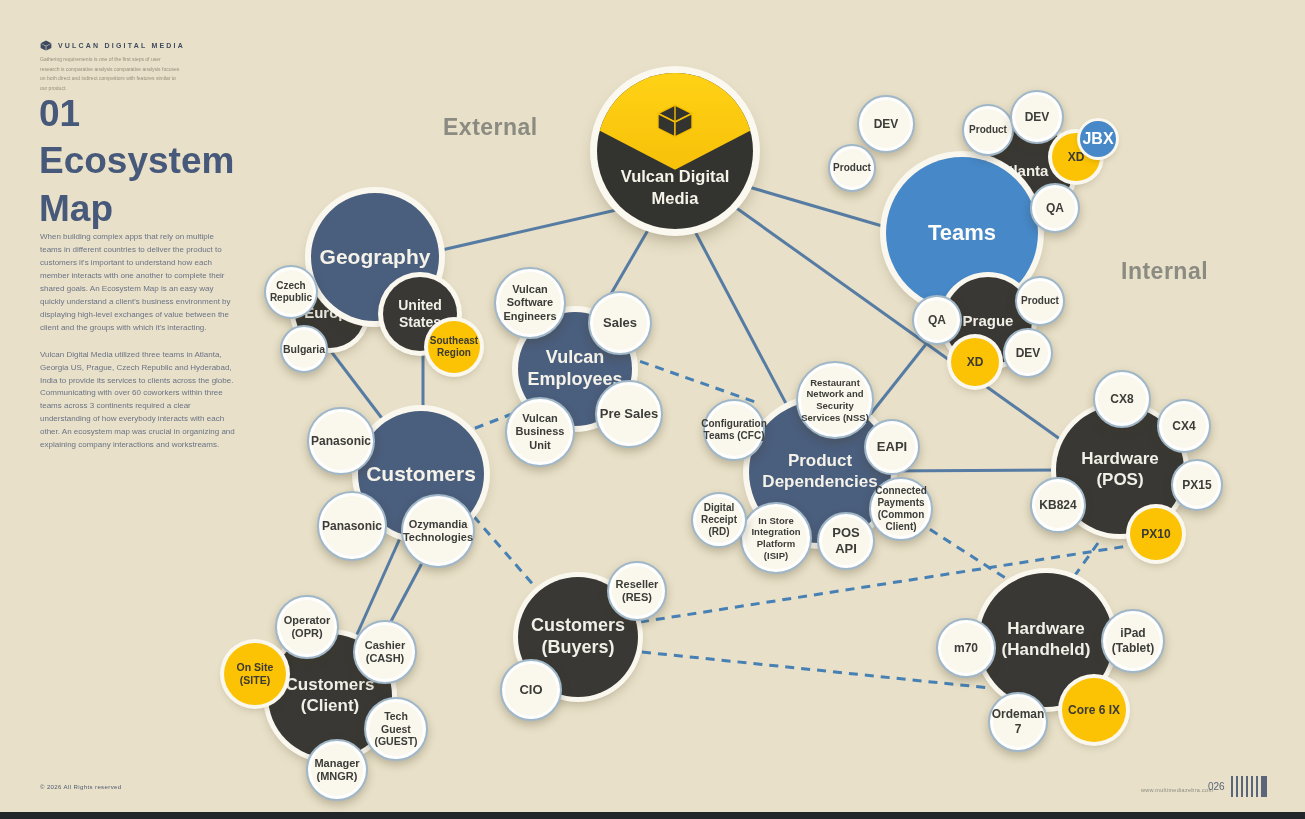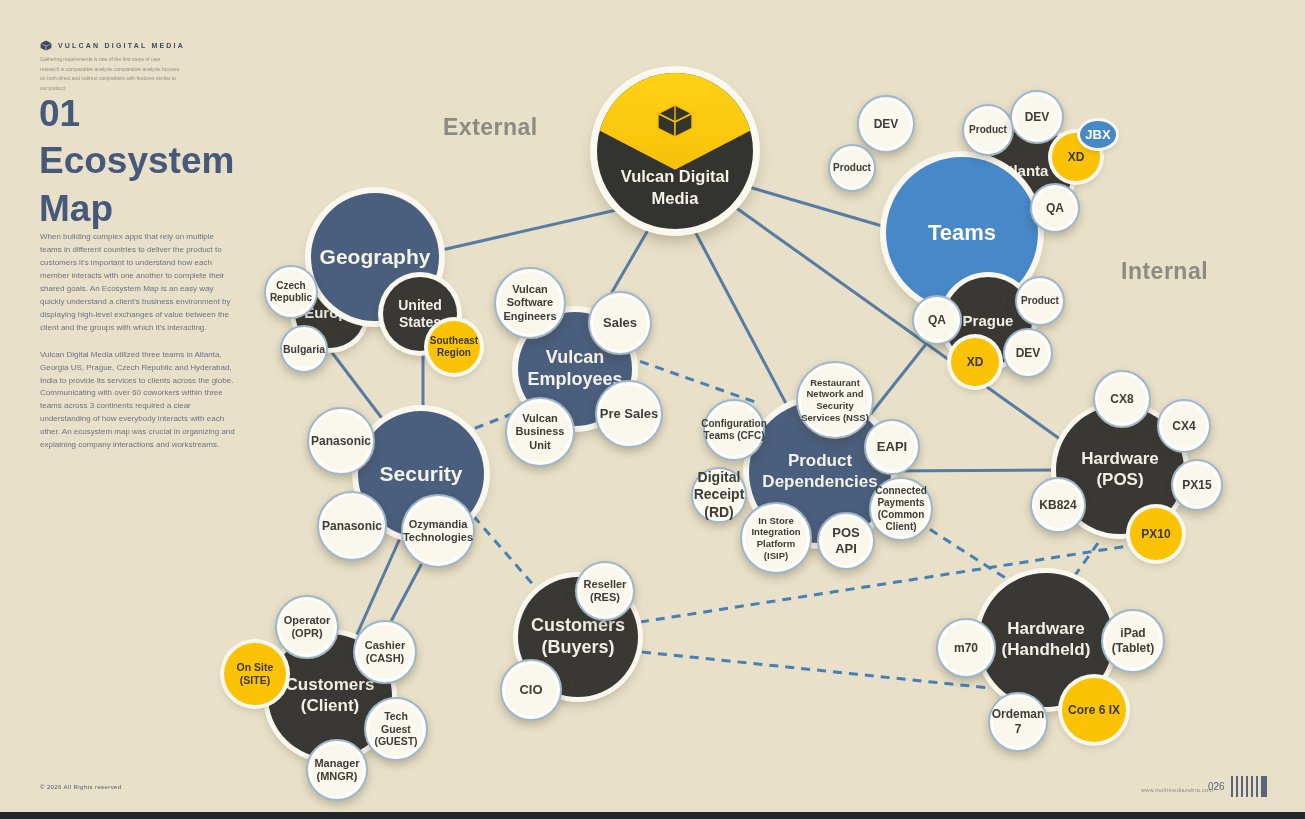--- a/index.html
+++ b/index.html
@@ -98,21 +98,21 @@
       </div>
       <div class="node cream" style="left: 1010px; top: 90px; height: 54px; width: 54px; font-size: 12px;">
         <span>DEV</span>
       </div>
       <div class="node cream" style="left: 1030px; top: 183px; height: 50px; width: 50px; font-size: 12px;">
         <span>QA</span>
       </div>
       <div class="node yellow" style="left: 1052px; top: 133px; height: 48px; width: 48px; font-size: 12px;">
         <span>XD</span>
       </div>
-      <div class="node bluesmall" style="left: 1080px; top: 121px; height: 27px; width: 36px; font-size: 13px;">
+      <div class="node bluesmall" style="left: 1080px; top: 121px; height: 36px; width: 36px; font-size: 16px;">
         <span>JBX</span>
       </div>
       <div class="node cream" style="left: 912px; top: 295px; height: 50px; width: 50px; font-size: 12px;">
         <span>QA</span>
       </div>
       <div class="node cream" style="left: 1015px; top: 276px; height: 50px; width: 50px; font-size: 10px;">
         <span>Product</span>
       </div>
       <div class="node cream" style="left: 1003px; top: 328px; height: 50px; width: 50px; font-size: 12px;">
         <span>DEV</span>
@@ -147,21 +147,21 @@
       <div class="node cream" style="left: 588px; top: 291px; height: 64px; width: 64px; font-size: 13px;">
         <span>Sales</span>
       </div>
       <div class="node cream" style="left: 595px; top: 380px; height: 68px; width: 68px; font-size: 13px;">
         <span>Pre Sales</span>
       </div>
       <div class="node cream" style="left: 505px; top: 397px; height: 70px; width: 70px; font-size: 11px;">
         <span>Vulcan Business Unit</span>
       </div>
       <div class="node slate" style="left: 358px; top: 411px; height: 126px; width: 126px; font-size: 21px;">
-        <span>Security</span>
+        <span>Customers</span>
       </div>
       <div class="node cream" style="left: 307px; top: 407px; height: 68px; width: 68px; font-size: 12px;">
         <span>Panasonic</span>
       </div>
       <div class="node cream" style="left: 317px; top: 491px; height: 70px; width: 70px; font-size: 12px;">
         <span>Panasonic</span>
       </div>
       <div class="node cream" style="left: 401px; top: 494px; height: 74px; width: 74px; font-size: 11px;">
         <span>Ozymandia Technologies</span>
       </div>
@@ -176,21 +176,21 @@
       </div>
       <div class="node cream" style="left: 869px; top: 477px; height: 64px; width: 64px; font-size: 10px;">
         <span>Connected Payments (Common Client)</span>
       </div>
       <div class="node cream" style="left: 817px; top: 512px; height: 58px; width: 58px; font-size: 13px;">
         <span>POS API</span>
       </div>
       <div class="node cream" style="left: 740px; top: 502px; height: 72px; width: 72px; font-size: 9.5px; align-items: center;">
         <span>In Store Integration Platform (ISIP)</span>
       </div>
-      <div class="node cream" style="left: 691px; top: 467px; height: 56px; width: 56px; font-size: 14px; justify-content: center;">
+      <div class="node cream" style="left: 691px; top: 492px; height: 56px; width: 56px; font-size: 10px; justify-content: center;">
         <span>Digital Receipt (RD)</span>
       </div>
       <div class="node cream" style="left: 703px; top: 399px; height: 62px; width: 62px; font-size: 10px;">
         <span>Configuration Teams (CFC)</span>
       </div>
       <div class="node dark" style="left: 1056px; top: 406px; height: 128px; width: 128px; font-size: 17px;">
         <span>Hardware (POS)</span>
       </div>
       <div class="node cream" style="left: 1093px; top: 370px; height: 58px; width: 58px; font-size: 12px;">
         <span>CX8</span>
@@ -218,21 +218,21 @@
       </div>
       <div class="node yellow" style="left: 1062px; top: 678px; height: 64px; width: 64px; font-size: 12px;">
         <span>Core 6 IX</span>
       </div>
       <div class="node cream" style="left: 988px; top: 692px; height: 60px; width: 60px; font-size: 12px;">
         <span>Ordeman 7</span>
       </div>
       <div class="node dark" style="left: 518px; top: 577px; height: 120px; width: 120px; font-size: 18px;">
         <span>Customers (Buyers)</span>
       </div>
-      <div class="node cream" style="left: 575px; top: 561px; height: 60px; width: 60px; font-size: 11px;">
+      <div class="node cream" style="left: 607px; top: 561px; height: 60px; width: 60px; font-size: 11px;">
         <span>Reseller (RES)</span>
       </div>
       <div class="node cream" style="left: 500px; top: 659px; height: 62px; width: 62px; font-size: 13px;">
         <span>CIO</span>
       </div>
       <div class="node dark" style="left: 268px; top: 634px; height: 124px; width: 124px; font-size: 17px;">
         <span>Customers (Client)</span>
       </div>
       <div class="node cream" style="left: 275px; top: 595px; height: 64px; width: 64px; font-size: 11px;">
         <span>Operator (OPR)</span>

